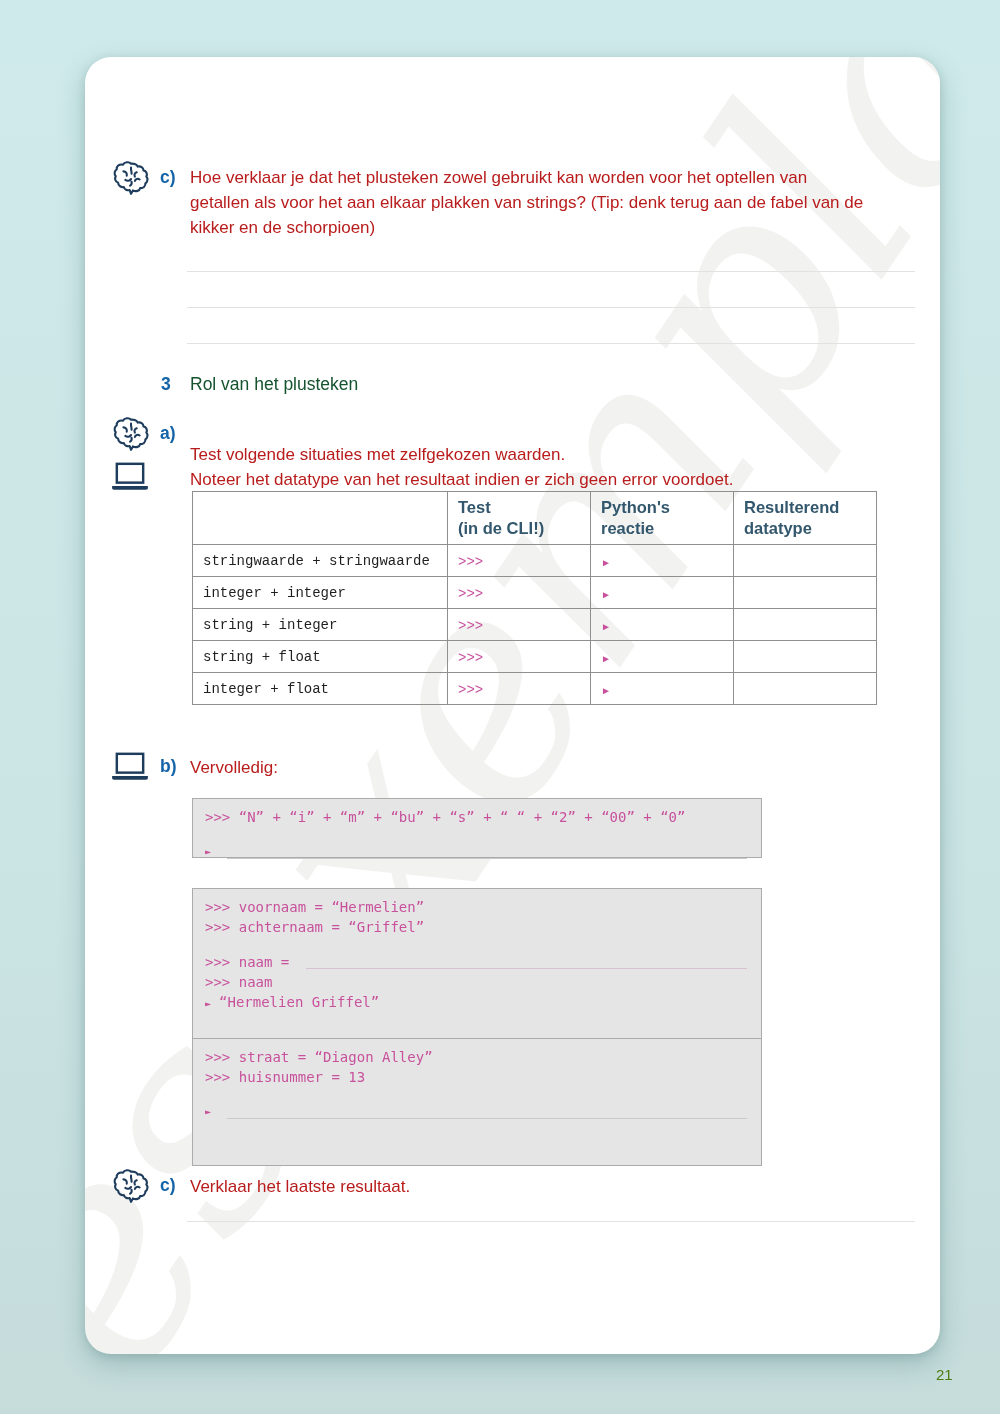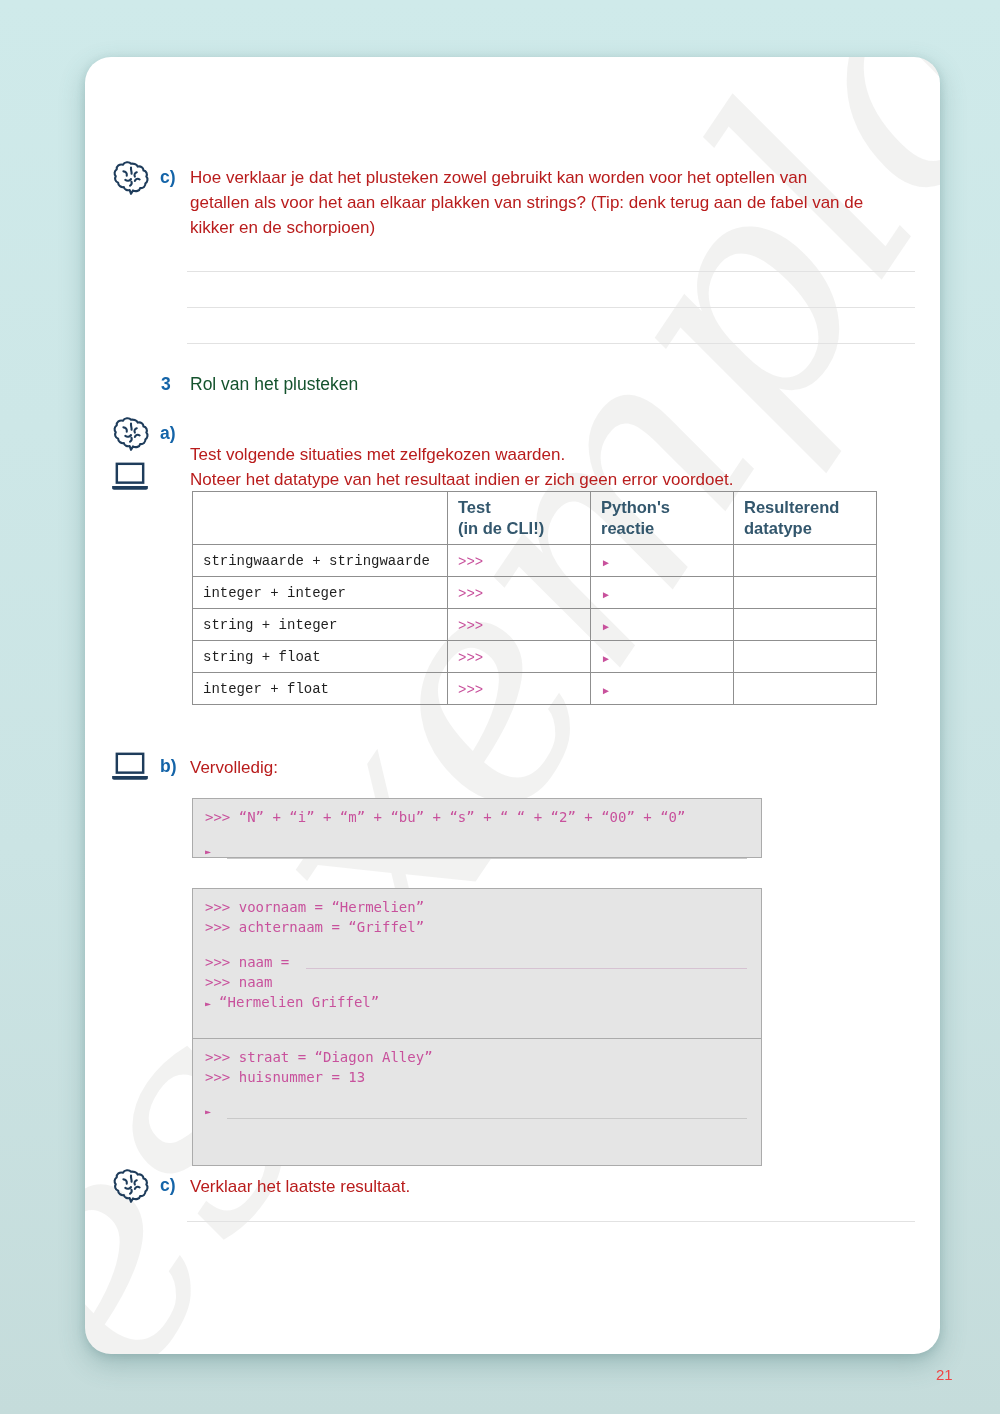--- a/index.html
+++ b/index.html
@@ -44,21 +44,21 @@
     position:absolute;width:570px;box-sizing:border-box;
     border:1px solid #ababab;background:#e5e5e5;
     padding:8px 10px 4px 12px;
     font-family:"DejaVu Sans Mono",monospace;font-size:14px;color:#c8519c;
   }
   .code-line{line-height:20px;display:flex;align-items:baseline;white-space:pre;}
   .code-blank{height:15px;}
   .code-line .arrow{margin-right:8px;}
   .fill{flex:1;border-bottom:1px solid #c9c9c9;margin:0 4px 3px 8px;height:0;align-self:flex-end;}
   .fill.pinkish{border-bottom-color:#d6c2d2;}
-  .page-number{position:absolute;left:936px;top:1366px;color:#ef4444;font-size:15px;}
+  .page-number{position:absolute;left:936px;top:1366px;color:#4d7c0f;font-size:15px;}
 </style>
 </head>
 <body>
 
 <div class="card">
 
   <div class="watermark">Leesexemplaar</div>
 
   <span class="abs icon" style="left:26px;top:102px;">
     <svg viewBox="0 0 44 40" width="42" height="40" fill="none" stroke="currentColor" stroke-width="2.2" stroke-linecap="round" stroke-linejoin="round">

